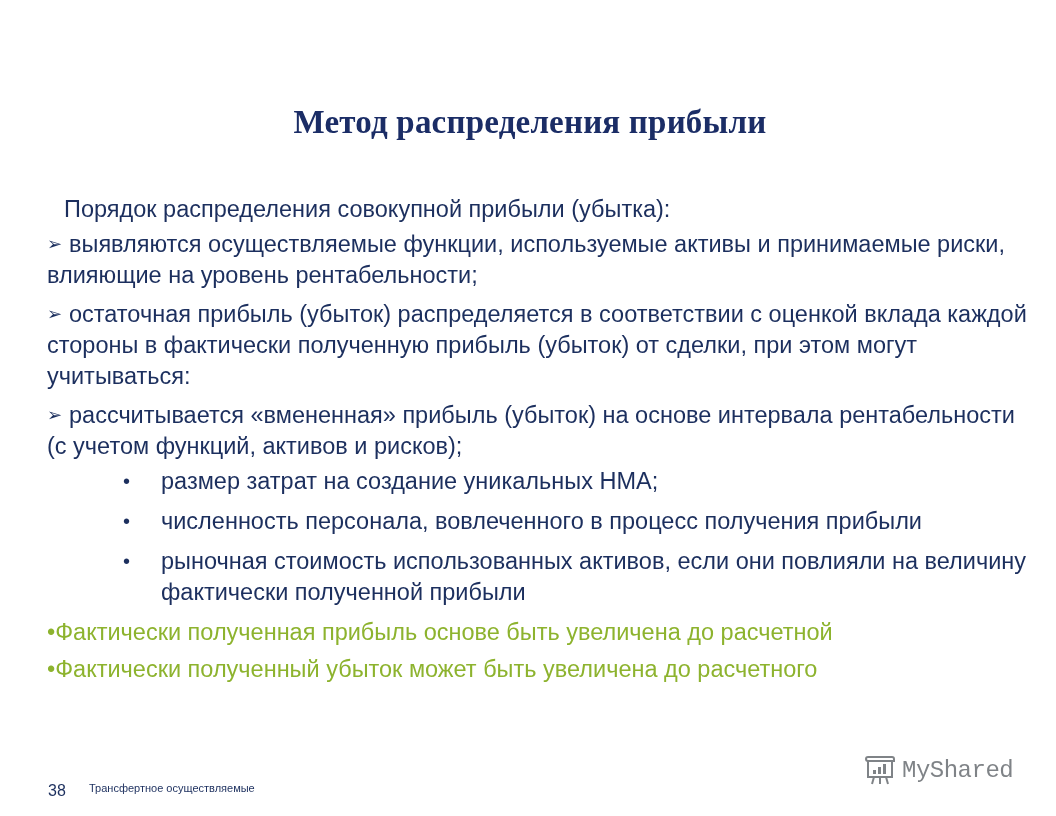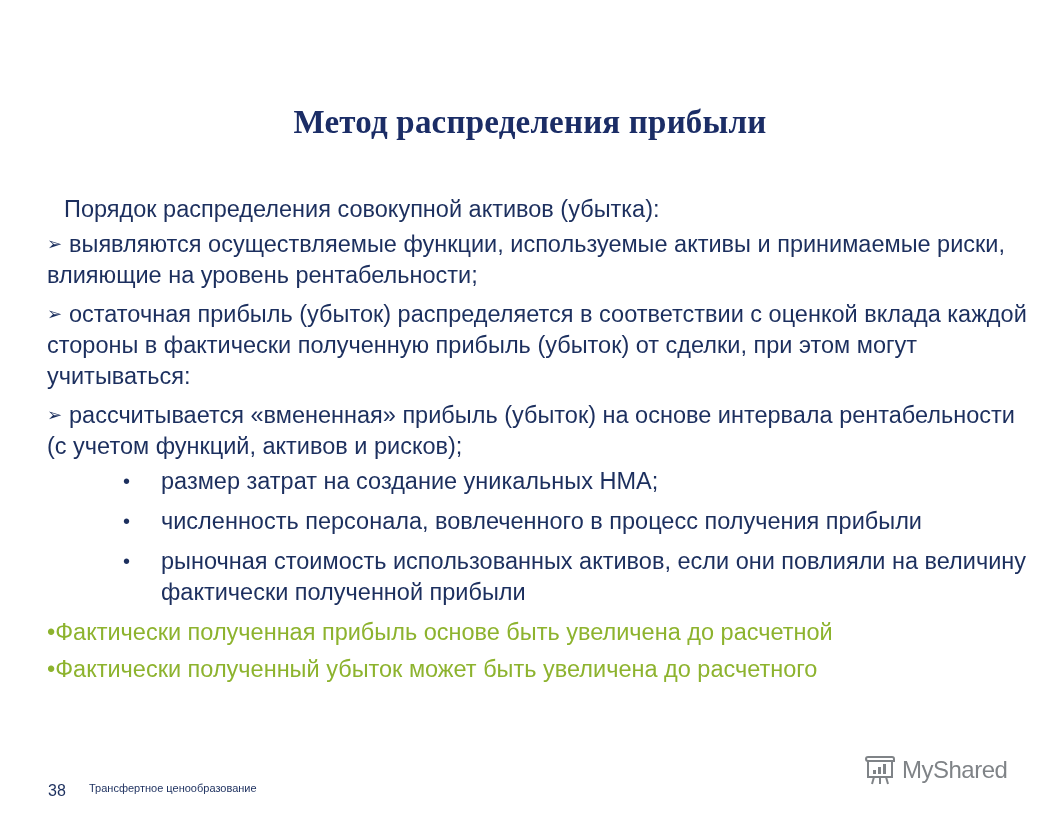--- a/index.html
+++ b/index.html
@@ -91,36 +91,36 @@
       display: flex;
       align-items: center;
       opacity: 0.75;
     }
     .watermark-icon {
       width: 36px;
       height: 36px;
       margin-right: 4px;
     }
     .watermark-text {
-      font-family: Liberation Sans, sans-serif;
+      font-family: Liberation Mono, monospace;
       font-size: 24px;
       color: #555a5f;
       letter-spacing: -0.5px;
     }
   </style>
 </head>
 <body>
 
 <div>
 
   <div class="slide-title">Метод распределения прибыли</div>
 
   <div class="content">
 
-    <div class="intro">Порядок распределения совокупной активов (убытка):</div>
+    <div class="intro">Порядок распределения совокупной прибыли (убытка):</div>
 
     <div class="arrow-item">
       <span class="arrow-glyph">➢</span><span>выявляются осуществляемые функции, используемые активы и принимаемые риски, влияющие на уровень рентабельности;</span>
     </div>
 
     <div class="arrow-item">
       <span class="arrow-glyph">➢</span><span>остаточная прибыль (убыток) распределяется в соответствии с оценкой вклада каждой стороны в фактически полученную прибыль (убыток) от сделки, при этом могут учитываться:</span>
     </div>
 
     <div class="arrow-item">
@@ -140,21 +140,21 @@
         <span class="sub-bullet">•</span>
         <span>рыночная стоимость  использованных активов, если они повлияли на величину фактически полученной прибыли</span>
       </li>
     </ul>
 
     <div class="green-item">•Фактически полученная прибыль основе быть увеличена до расчетной</div>
     <div class="green-item">•Фактически полученный убыток может быть увеличена до расчетного</div>
   </div>
 
   <div class="footer-num">38</div>
-  <div class="footer-text">Трансфертное ценообразование</div>
+  <div class="footer-text">Трансфертное осуществляемые</div>
 
   <div class="watermark">
     <svg class="watermark-icon" viewBox="0 0 36 36" xmlns="http://www.w3.org/2000/svg">
       <path d="M6 5 h24 a2 2 0 0 1 2 2 v2 h-26 a2 2 0 0 1 -2 -2 a2 2 0 0 1 2 -2 z" fill="none" stroke="#555a5f" stroke-width="2"></path>
       <rect x="6" y="9" width="24" height="16" fill="none" stroke="#555a5f" stroke-width="2"></rect>
       <rect x="11" y="18" width="3" height="4" fill="#555a5f"></rect>
       <rect x="16" y="15" width="3" height="7" fill="#555a5f"></rect>
       <rect x="21" y="12" width="3" height="10" fill="#555a5f"></rect>
       <line x1="12" y1="25" x2="10" y2="32" stroke="#555a5f" stroke-width="2"></line>
       <line x1="18" y1="25" x2="18" y2="32" stroke="#555a5f" stroke-width="2"></line>

